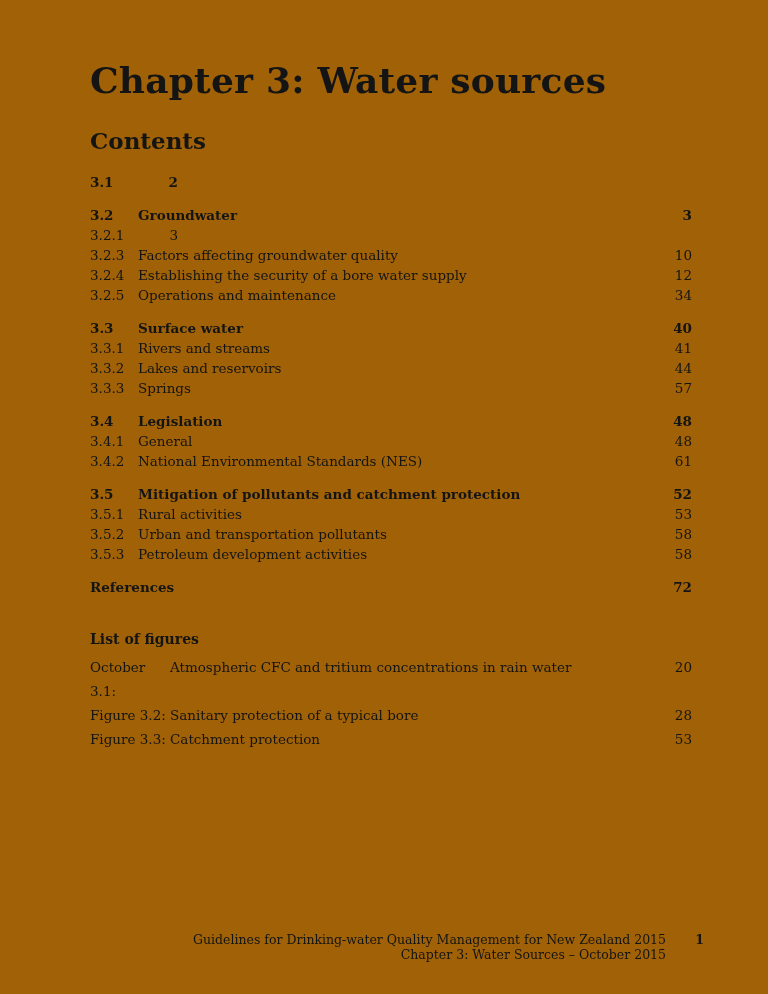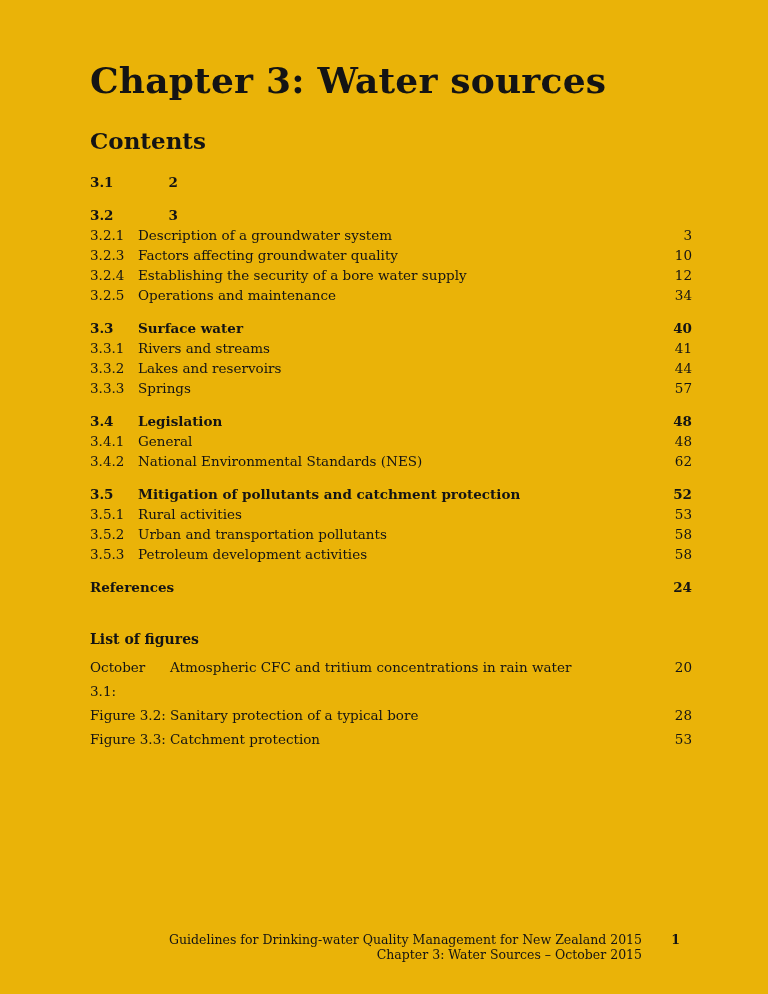--- a/index.html
+++ b/index.html
@@ -5,21 +5,21 @@
   * { margin:0; padding:0; box-sizing:border-box; }
   html,body { background:#ffffff; }
   body {
     width:768px; height:994px;
     font-family:"DejaVu Serif","Liberation Serif",serif;
     color:#141414;
   }
   .page {
     position:relative;
     width:768px; height:994px;
-    background:#eab308;
+    background:#a16207;
     padding:60px 76px 0 90px;
     overflow:hidden;
   }
   .doc-title {
     font-size:36px;
     font-weight:bold;
     line-height:1.15;
     letter-spacing:0.2px;
   }
   .contents-heading {
@@ -47,21 +47,21 @@
   .figrow {
     display:flex;
     font-size:13.5px;
     line-height:24px;
   }
   .figrow .num { width:80px; flex:0 0 80px; }
   .figrow .label { flex:1 1 auto; padding-right:10px; }
   .figrow .pg { flex:0 0 40px; width:40px; text-align:right; }
   .footer {
     position:absolute;
-    right:88px; bottom:32px;
+    right:64px; bottom:32px;
     display:flex;
     align-items:flex-start;
     justify-content:center;
   }
   .footer-lines {
     text-align:right;
     font-size:12.5px;
     line-height:15px;
   }
   .footer-pg {
@@ -84,25 +84,25 @@
 
   <div class="toc">
 
     <div class="row group bold">
       <span class="num">3.1</span>
       <span class="pg">2</span>
     </div>
 
     <div class="row group bold">
       <span class="num">3.2</span>
+      <span class="label">Groundwater</span>
       <span class="pg">3</span>
     </div>
     <div class="row">
       <span class="num">3.2.1</span>
-      <span class="label">Description of a groundwater system</span>
       <span class="pg">3</span>
     </div>
     <div class="row">
       <span class="num">3.2.3</span>
       <span class="label">Factors affecting groundwater quality</span>
       <span class="pg">10</span>
     </div>
     <div class="row">
       <span class="num">3.2.4</span>
       <span class="label">Establishing the security of a bore water supply</span>
@@ -141,21 +141,21 @@
       <span class="pg">48</span>
     </div>
     <div class="row">
       <span class="num">3.4.1</span>
       <span class="label">General</span>
       <span class="pg">48</span>
     </div>
     <div class="row">
       <span class="num">3.4.2</span>
       <span class="label">National Environmental Standards (NES)</span>
-      <span class="pg">62</span>
+      <span class="pg">61</span>
     </div>
 
     <div class="row group bold">
       <span class="num">3.5</span>
       <span class="label">Mitigation of pollutants and catchment protection</span>
       <span class="pg">52</span>
     </div>
     <div class="row">
       <span class="num">3.5.1</span>
       <span class="label">Rural activities</span>
@@ -167,21 +167,21 @@
       <span class="pg">58</span>
     </div>
     <div class="row">
       <span class="num">3.5.3</span>
       <span class="label">Petroleum development activities</span>
       <span class="pg">58</span>
     </div>
 
     <div class="row group bold">
       <span class="label">References</span>
-      <span class="pg">24</span>
+      <span class="pg">72</span>
     </div>
 
   </div>
 
   <div class="figures-heading">List of figures</div>
 
   <div class="figures">
     <div class="figrow">
       <span class="num">October 3.1:</span>
       <span class="label">Atmospheric CFC and tritium concentrations in rain water</span>

